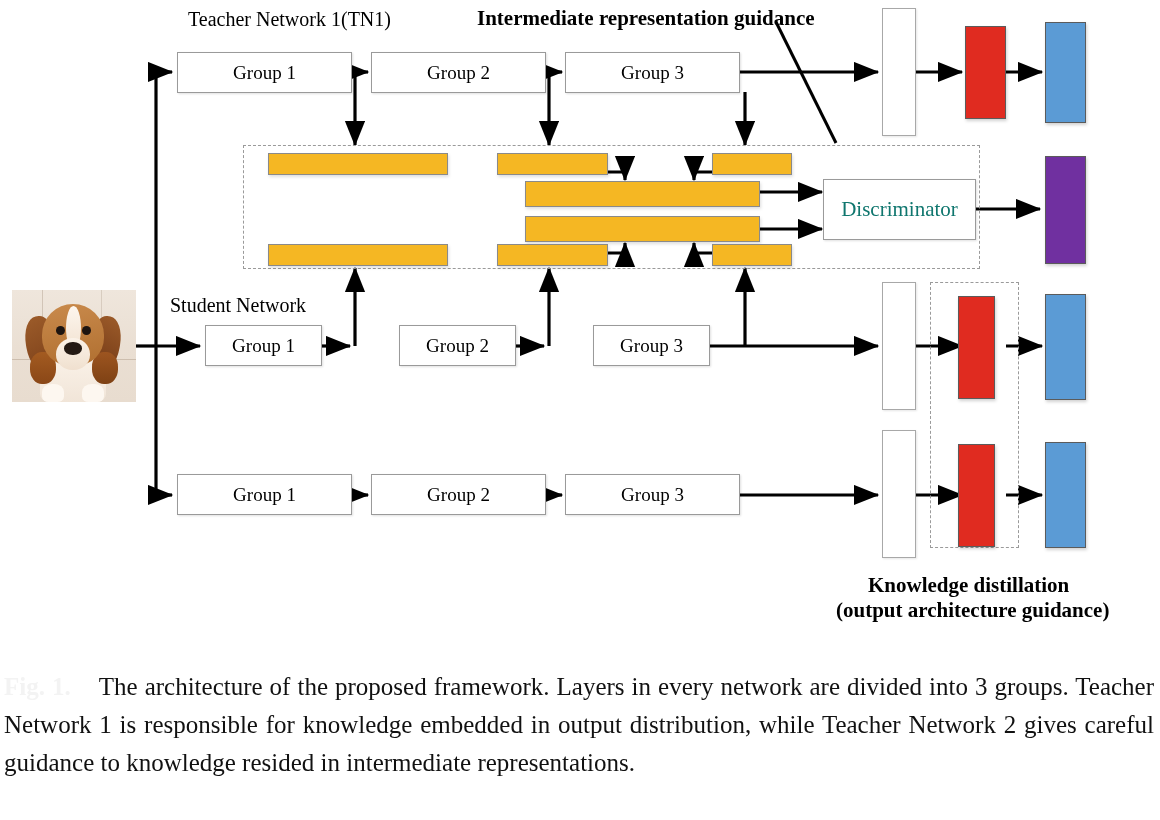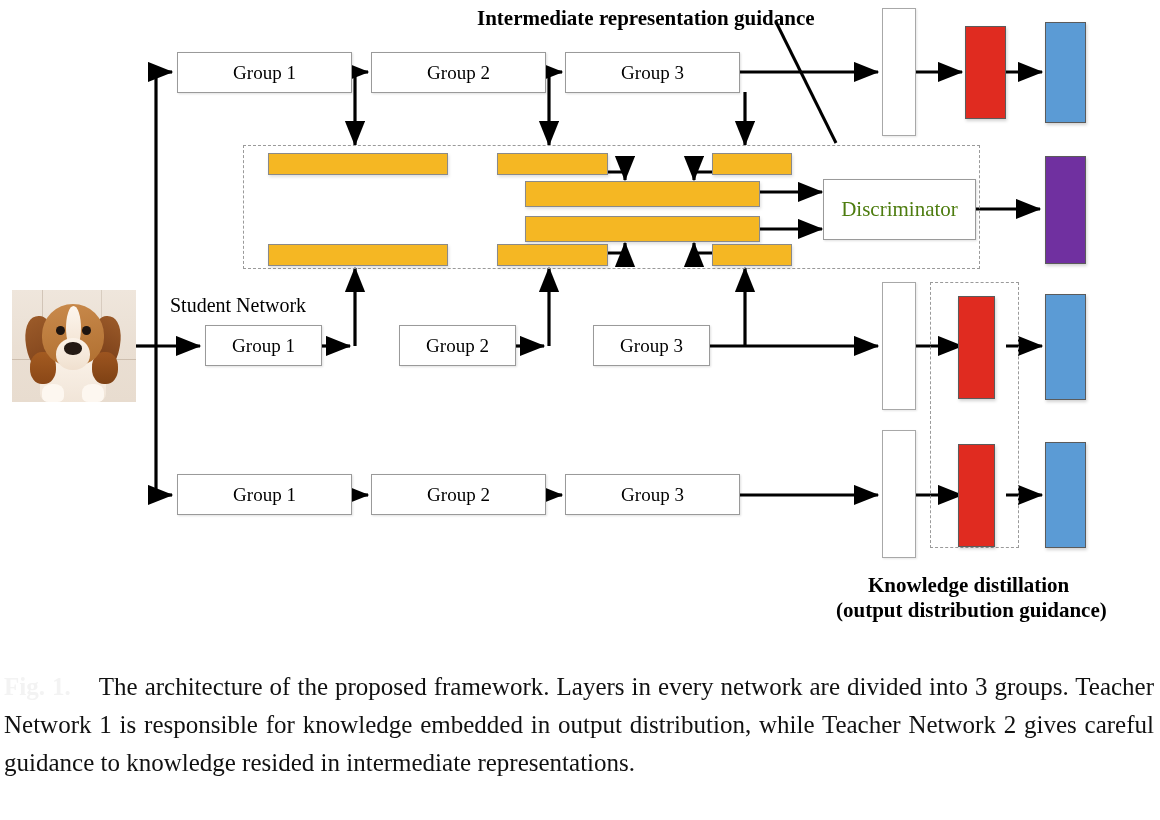--- a/index.html
+++ b/index.html
@@ -31,21 +31,21 @@
   .dash{position:absolute;box-sizing:border-box;
         border:1.6px dashed #9a9a9a;background:transparent;}
 
   .lbl{position:absolute;font-family:"Liberation Serif", serif;
        font-size:20px;color:#000;white-space:nowrap;}
   .lbl-bold{font-weight:bold;}
 
   .disc{
     position:absolute;background:#ffffff;border:1px solid #9a9a9a;
     box-sizing:border-box;display:flex;align-items:center;justify-content:center;
-    font-family:"Liberation Serif", serif;font-size:21px;color:#4d7c0f;
+    font-family:"Liberation Serif", serif;font-size:21px;color:#0f766e;
     box-shadow:1px 1px 2px rgba(0,0,0,0.12);
   }
 
   
   #photo{position:absolute;left:12px;top:290px;width:124px;height:112px;
     background:
       linear-gradient(180deg,#efe6dc 0%,#eadfd3 52%,#e8dccf 100%);
     overflow:hidden;}
   #photo .floorline{position:absolute;left:0;top:62%;width:100%;height:1px;background:rgba(170,150,130,.45);}
   #photo .wallseam{position:absolute;left:24%;top:0;width:1px;height:62%;background:rgba(175,158,140,.45);}
@@ -161,20 +161,21 @@
       <path d="M916,495 L962,495" marker-end="url(#ah)"></path>
       <path d="M1006,495 L1042,495" marker-end="url(#ah)"></path>
     </g>
 
     <path d="M776,22 L836,143" stroke="#000" stroke-width="3" fill="none"></path>
   </svg>
 
   <div class="dash" style="left:243px;top:145px;width:737px;height:124px;"></div>
   <div class="dash" style="left:930px;top:282px;width:89px;height:266px;"></div>
 
+  <div class="lbl" style="left:188px;top:8px;">Teacher Network 1(TN1)</div>
   <div class="gbox" style="left:177px;top:52px;width:175px;height:41px;">Group 1</div>
   <div class="gbox" style="left:371px;top:52px;width:175px;height:41px;">Group 2</div>
   <div class="gbox" style="left:565px;top:52px;width:175px;height:41px;">Group 3</div>
 
   <div class="lbl" style="left:170px;top:294px;">Student Network</div>
   <div class="gbox" style="left:205px;top:325px;width:117px;height:41px;">Group 1</div>
   <div class="gbox" style="left:399px;top:325px;width:117px;height:41px;">Group 2</div>
   <div class="gbox" style="left:593px;top:325px;width:117px;height:41px;">Group 3</div>
 
   <div class="gbox" style="left:177px;top:474px;width:175px;height:41px;">Group 1</div>
@@ -202,20 +203,20 @@
   <div class="wbar" style="left:882px;top:282px;width:34px;height:128px;"></div>
   <div class="cbar" style="left:958px;top:296px;width:37px;height:103px;background:#E02B20;"></div>
   <div class="cbar" style="left:1045px;top:294px;width:41px;height:106px;background:#5B9BD5;"></div>
 
   <div class="wbar" style="left:882px;top:430px;width:34px;height:128px;"></div>
   <div class="cbar" style="left:958px;top:444px;width:37px;height:103px;background:#E02B20;"></div>
   <div class="cbar" style="left:1045px;top:442px;width:41px;height:106px;background:#5B9BD5;"></div>
 
   <div class="lbl lbl-bold" style="left:868px;top:573px;font-size:21px;">Knowledge distillation</div>
   <div class="lbl lbl-bold" style="left:477px;top:6px;font-size:21px;">Intermediate representation guidance</div>
-  <div class="lbl lbl-bold" style="left:836px;top:598px;font-size:21px;">(output distribution guidance)</div>
+  <div class="lbl lbl-bold" style="left:836px;top:598px;font-size:21px;">(output architecture guidance)</div>
 </div>
 
 <div id="caption">
   <div class="inner">
     <p><span id="figlabel">Fig. 1.</span>&nbsp;&nbsp;&nbsp;&nbsp;<span>The architecture of the proposed framework. Layers in every network are divided into 3 groups. Teacher Network 1 is responsible for knowledge embedded in output distribution, while Teacher Network 2 gives careful guidance to knowledge resided in intermediate representations.</span></p>
   </div>
 </div>
 
 </body></html>

